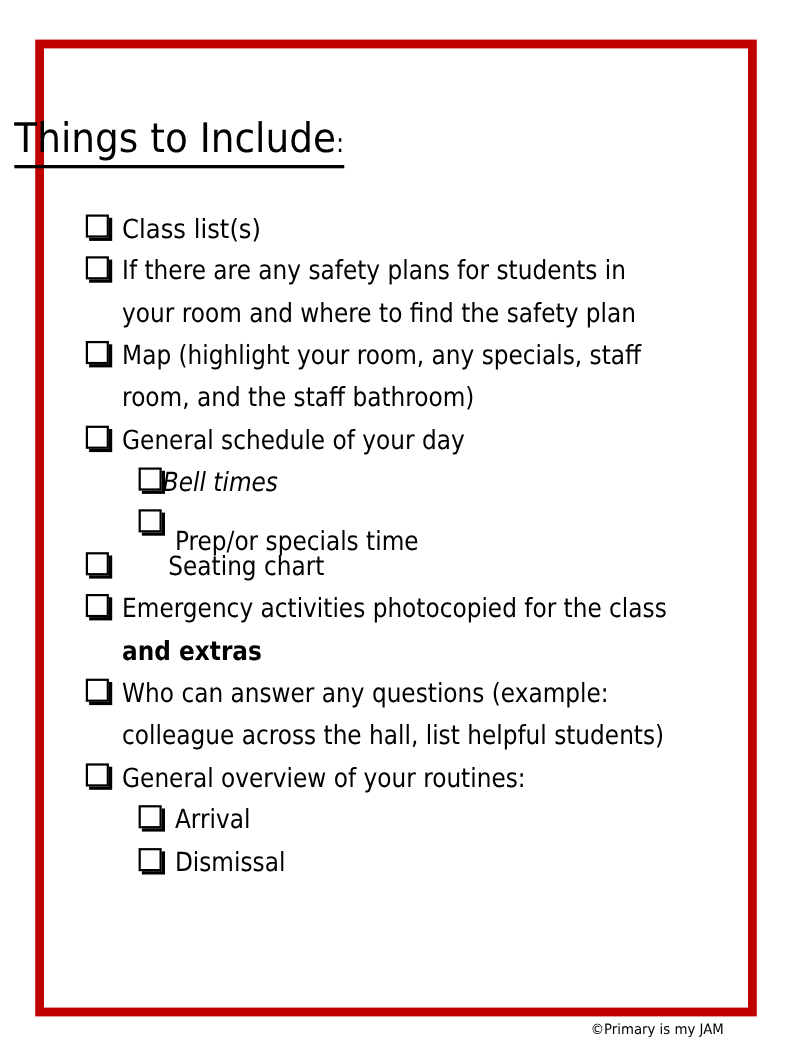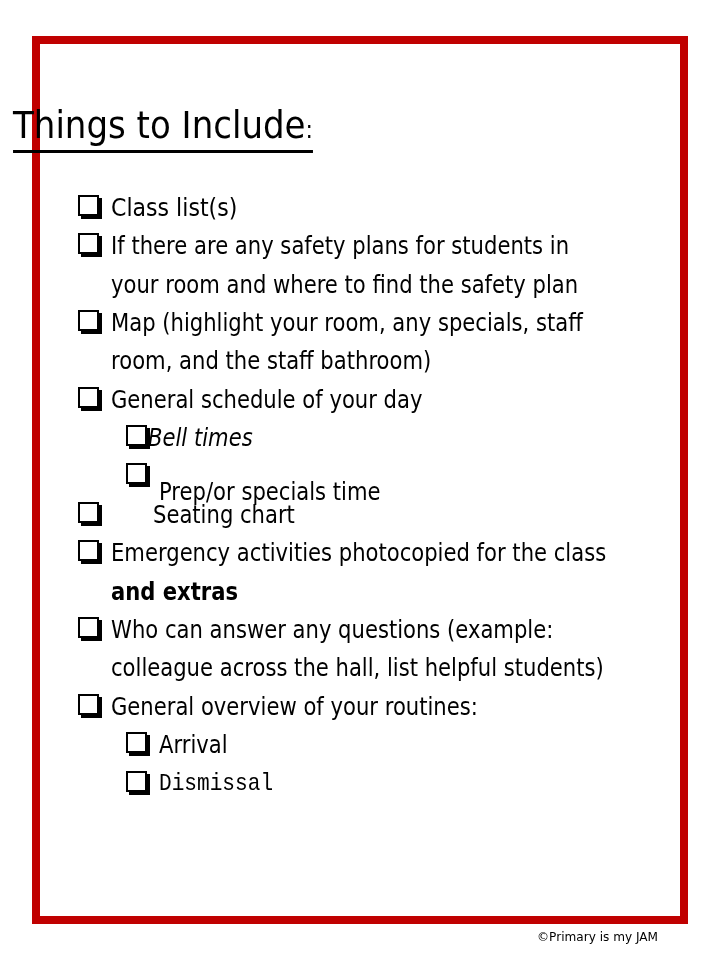--- a/index.html
+++ b/index.html
@@ -184,19 +184,19 @@
 
   <div>
     <div class="cb" style="left:126px; top:732px;"></div>
     <div class="row" style="left:159px; top:730px;">
         <span class="txt" style="transform:scaleX(0.88);">Arrival</span>
       </div>
   </div>
 
   <div>
     <div class="cb" style="left:126px; top:771px;"></div>
-    <div class="row" style="left:159px; top:769px;font-family:Liberation Mono, monospace;">
+    <div class="row" style="left:159px; top:769px;">
         <span class="txt" style="transform:scaleX(0.88);">Dismissal</span>
       </div>
   </div>
 </div>
 
 <div class="footer">©Primary is my JAM</div>
 
 </body></html>

